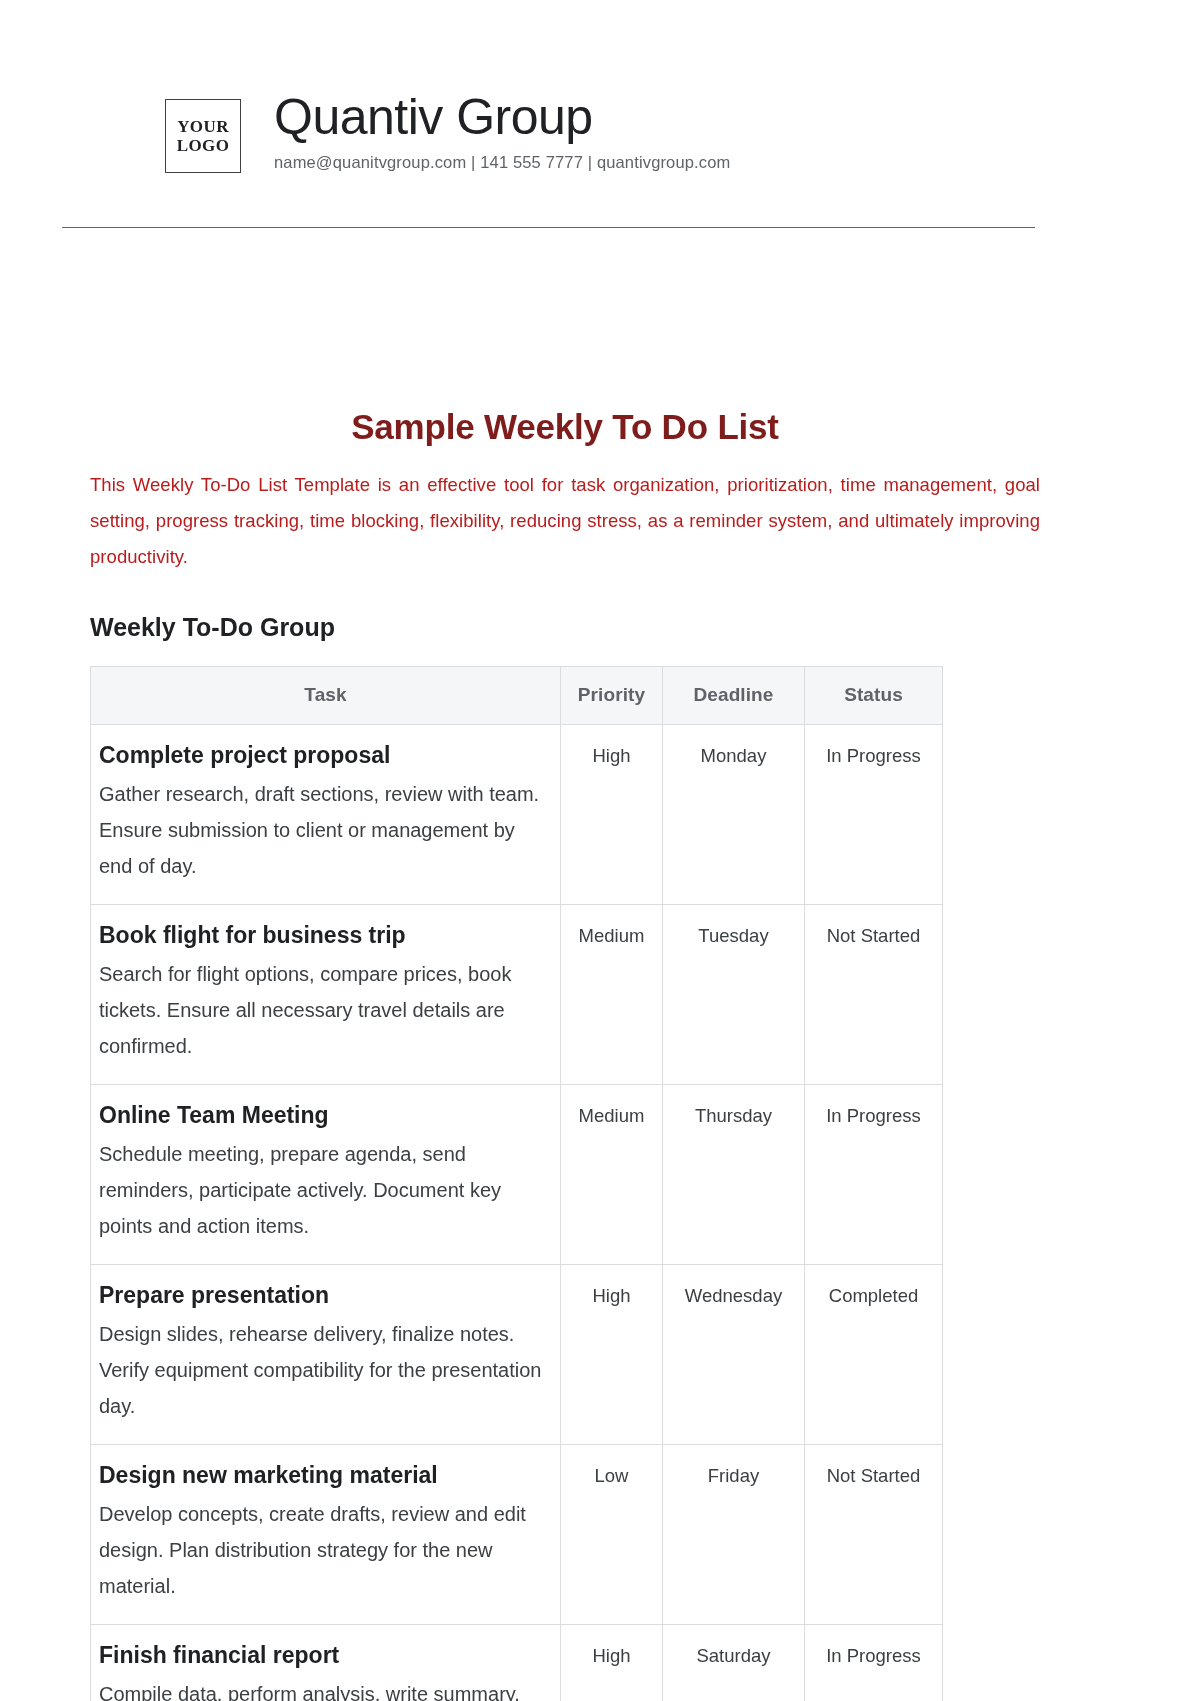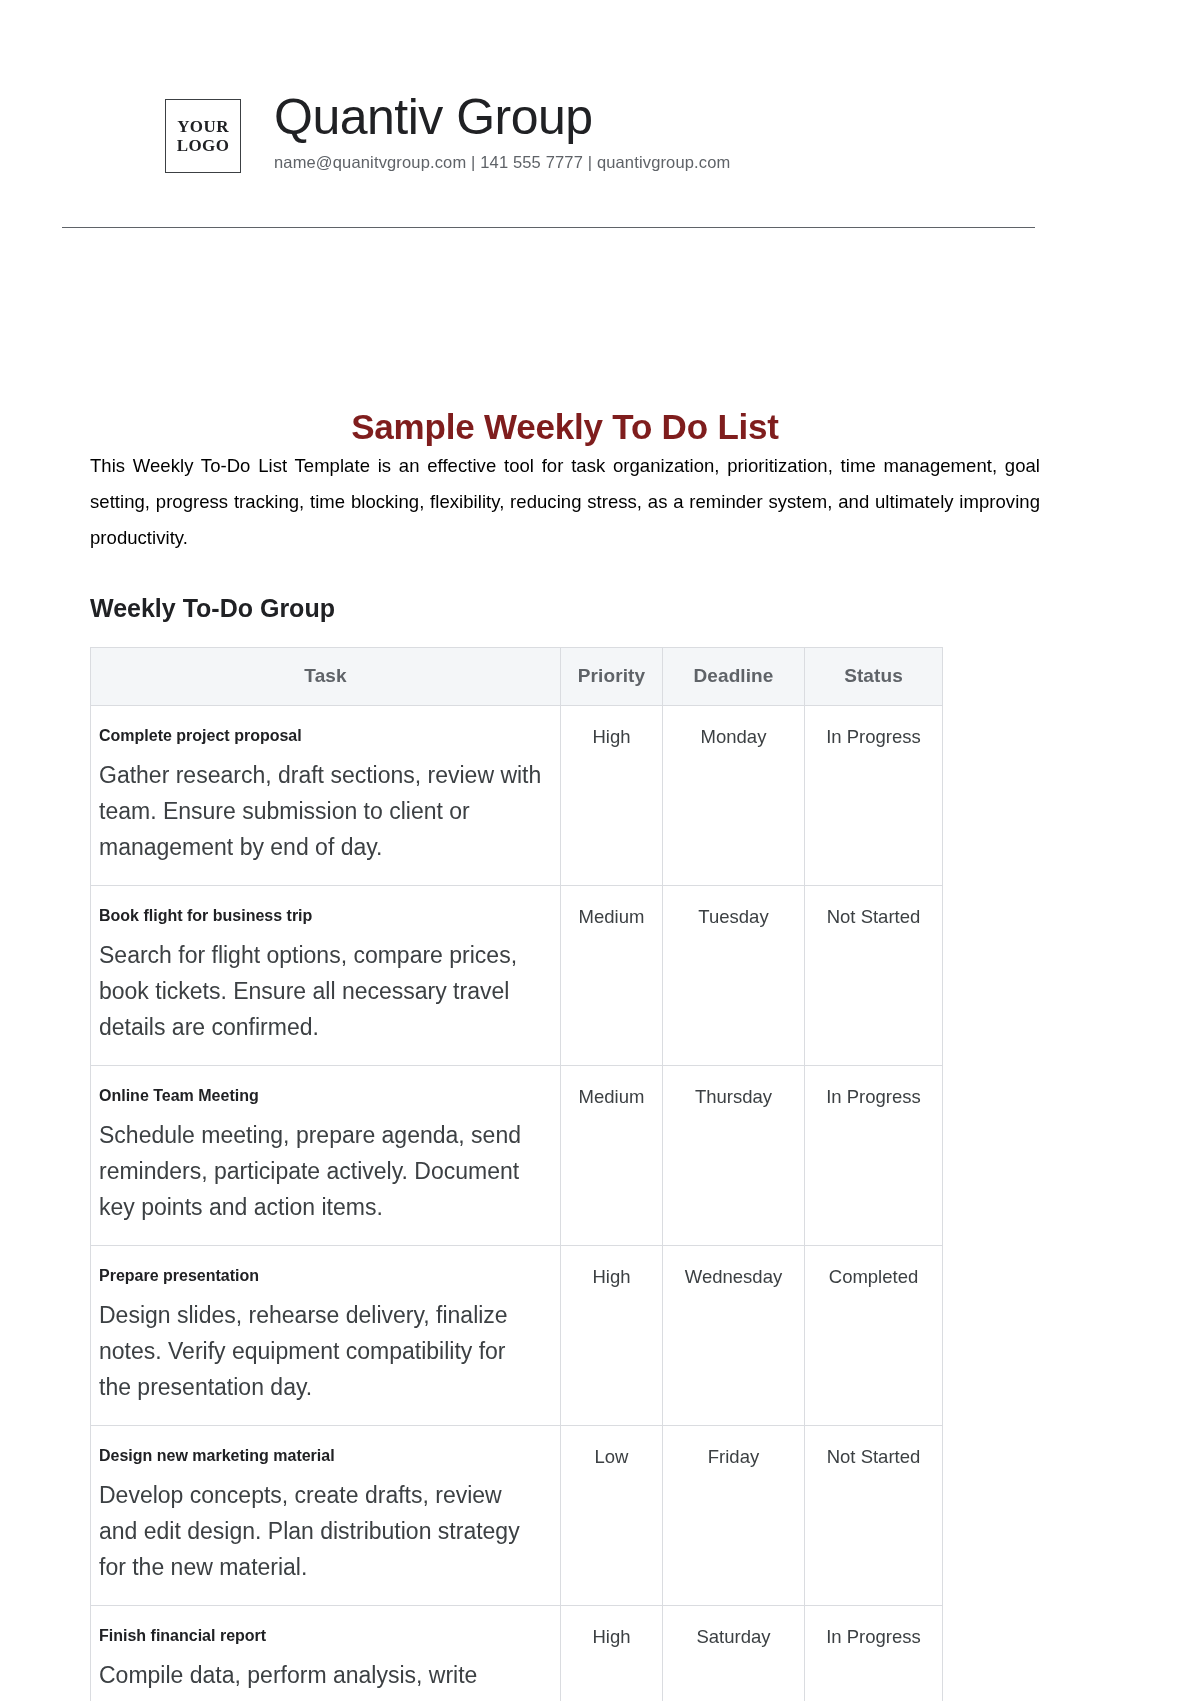--- a/index.html
+++ b/index.html
@@ -78,23 +78,24 @@
   .doc-title {
     margin-top: 178px;
     text-align: center;
     font-size: 35px;
     line-height: 42px;
     font-weight: bold;
     color: #7f1d1d;
     letter-spacing: -0.2px;
   }
   .doc-intro {
+    margin-top: 19px;
     font-size: 18.5px;
     line-height: 36px;
-    color: #000000;
+    color: #b91c1c;
     text-align: justify;
     letter-spacing: 0.05px;
   }
   .section-title {
     margin-top: 37px;
     font-size: 25px;
     line-height: 30px;
     font-weight: bold;
     color: #202124;
   }
@@ -121,28 +122,28 @@
   }
   col.c-task { width: 470px; }
   col.c-prio { width: 102px; }
   col.c-dead { width: 142px; }
   col.c-stat { width: 138px; }
 
   td.task {
     padding: 17px 18px 20px 8px;
   }
   td.task .t-name {
-    font-size: 16px;
+    font-size: 23px;
     line-height: 26px;
     font-weight: bold;
     color: #202124;
   }
   td.task .t-desc {
     margin-top: 8px;
-    font-size: 23px;
+    font-size: 20px;
     line-height: 36px;
     color: #3c4043;
   }
   td.cell-center {
     text-align: center;
     padding: 18px 6px;
     font-size: 18.5px;
     line-height: 26px;
     color: #3c4043;
   }

